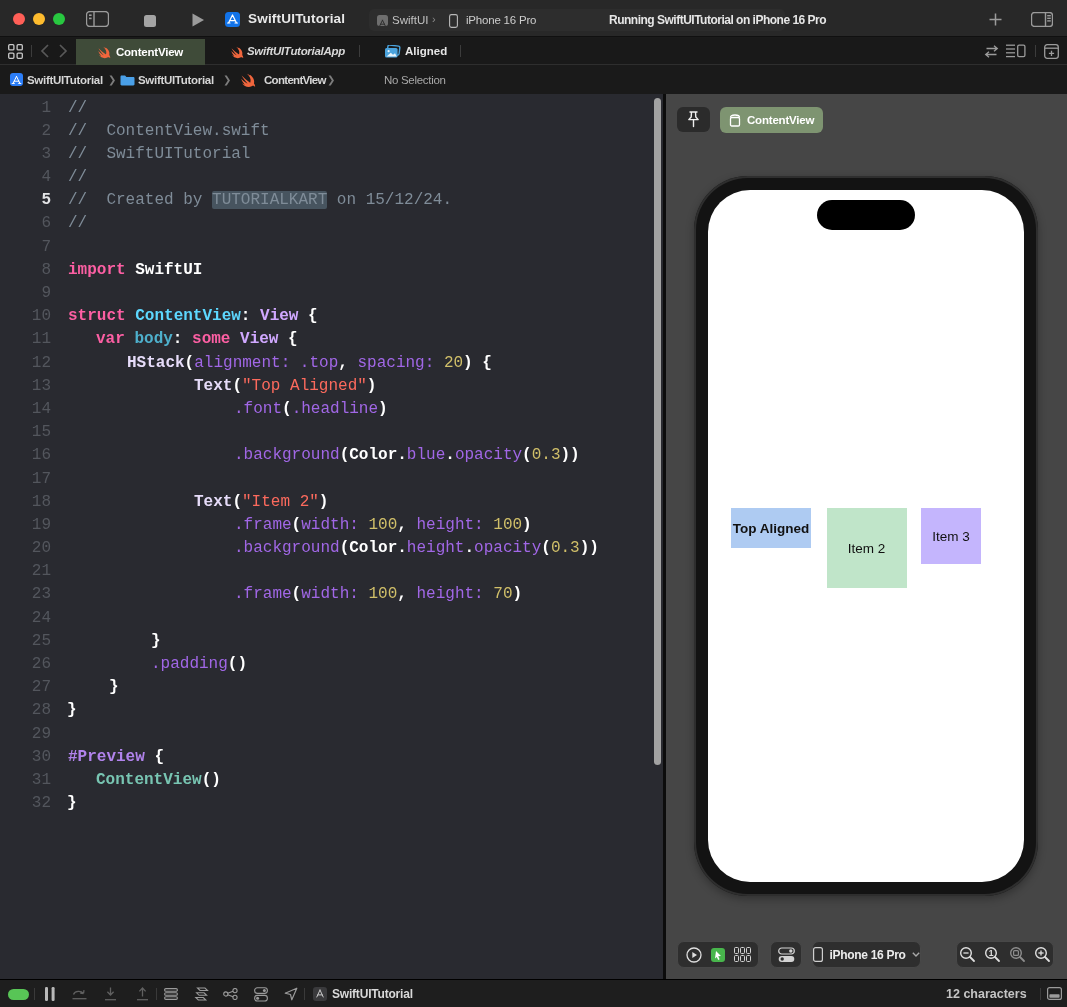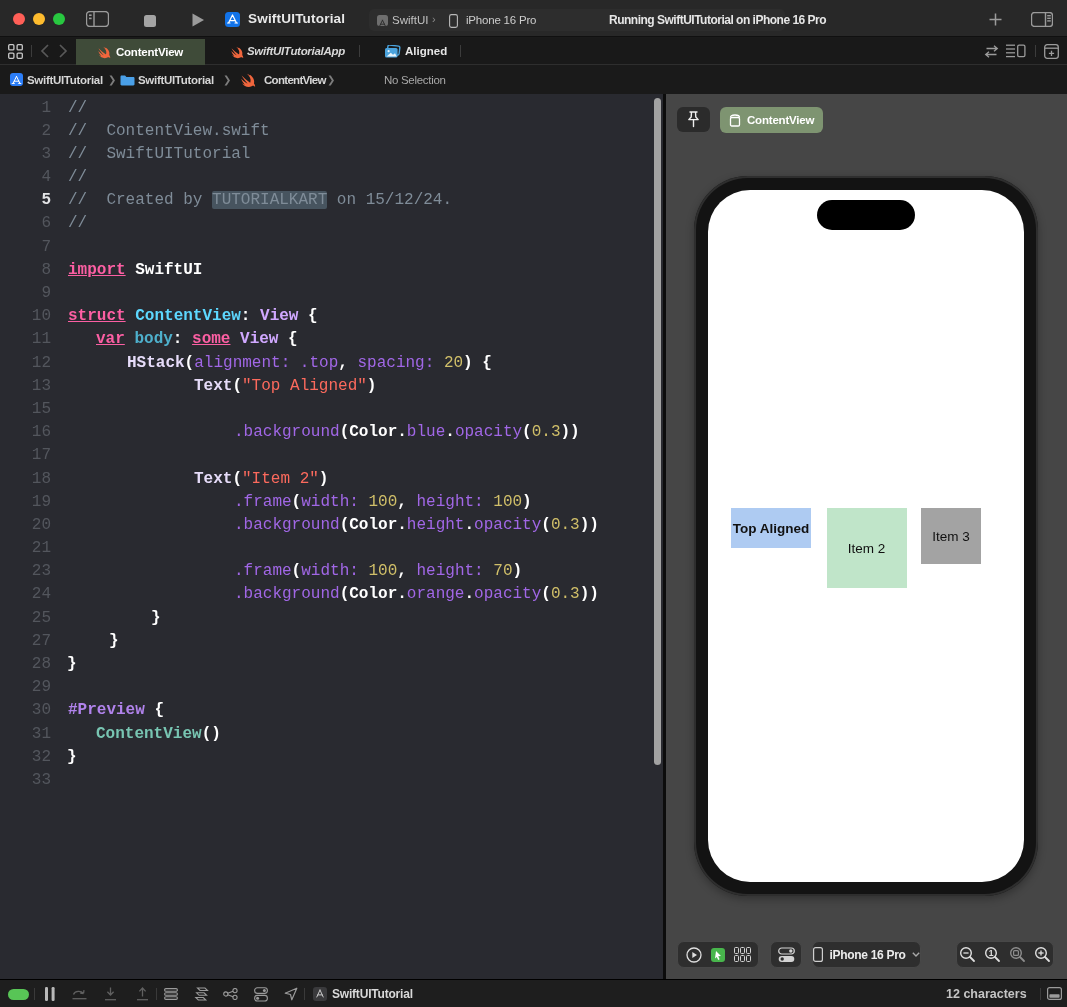--- a/index.html
+++ b/index.html
@@ -19,21 +19,21 @@
   #jumpbar { position:absolute; left:0; top:66px; width:1067px; height:28px; background:#1a1a1a; display:flex; align-items:center; }
   .jb { font-size:11.5px; letter-spacing:-0.3px; color:#d6d6d6; font-weight:bold; white-space:nowrap; }
   .jsep { color:#7d7d7d; font-size:10px; }
   
   #editor { position:absolute; left:0; top:94px; width:663px; height:885px; background:#292a30; }
   #code { position:absolute; left:0; top:2.5px; width:100%; font-family:"Liberation Mono", monospace; font-size:16px; line-height:23.2px; }
   .row { height:23.2px; display:flex; white-space:pre; }
   .num { display:inline-block; width:51px; text-align:right; color:#53565d; flex:none; }
   .numb { color:#e2e3e5; font-weight:bold; }
   .c { color:#7f8c98; }            
-  .k { color:#fc5fa3; font-weight:bold;text-decoration:underline; }  
+  .k { color:#fc5fa3; font-weight:bold; }  
   .w { color:#ffffff; font-weight:bold; }  
   .ty { color:#5dd8ff; font-weight:bold; } 
   .pd { color:#4eb0cc; font-weight:bold; } 
   .lv { color:#d0a8ff; font-weight:bold; } 
   .fn { color:#a167e6; }                   
   .tw { color:#e6dcf9; font-weight:bold; } 
   .s { color:#fc6a5d; }                    
   .n { color:#d0bf69; }                    
   .pv { color:#b183ec; font-weight:bold; } 
   .pt { color:#78c5b2; font-weight:bold; } 
@@ -193,37 +193,38 @@
     <div class="row"><span class="num">4</span><span class="m0 c">//</span></div>
     <div class="row"><span class="num numb">5</span><span class="m0 c">//  Created by <span class="sel">TUTORIALKART</span> on 15/12/24.</span></div>
     <div class="row"><span class="num">6</span><span class="m0 c">//</span></div>
     <div class="row"><span class="num">7</span></div>
     <div class="row"><span class="num">8</span><span class="m0"><span class="k">import</span><span class="w"> SwiftUI</span></span></div>
     <div class="row"><span class="num">9</span></div>
     <div class="row"><span class="num">10</span><span class="m0"><span class="k">struct</span> <span class="ty">ContentView</span><span class="w">:</span> <span class="lv">View</span> <span class="w">{</span></span></div>
     <div class="row"><span class="num">11</span><span class="m4"><span class="k">var</span> <span class="pd">body</span><span class="w">:</span> <span class="k">some</span> <span class="lv">View</span> <span class="w">{</span></span></div>
     <div class="row"><span class="num">12</span><span class="m8"><span class="tw">HStack</span><span class="w">(</span><span class="fn">alignment:</span> <span class="fn">.top</span><span class="w">,</span> <span class="fn">spacing:</span> <span class="n">20</span><span class="w">) {</span></span></div>
     <div class="row"><span class="num">13</span><span class="m12"><span class="tw">Text</span><span class="w">(</span><span class="s">"Top Aligned"</span><span class="w">)</span></span></div>
+    <div class="row"><span class="num">14</span><span class="m16"><span class="fn">.font</span><span class="w">(</span><span class="fn">.headline</span><span class="w">)</span></span></div>
     <div class="row"><span class="num">15</span></div>
     <div class="row"><span class="num">16</span><span class="m16"><span class="fn">.background</span><span class="w">(</span><span class="w">Color</span><span class="w">.</span><span class="fn">blue</span><span class="w">.</span><span class="fn">opacity</span><span class="w">(</span><span class="n">0.3</span><span class="w">))</span></span></div>
     <div class="row"><span class="num">17</span></div>
     <div class="row"><span class="num">18</span><span class="m12"><span class="tw">Text</span><span class="w">(</span><span class="s">"Item 2"</span><span class="w">)</span></span></div>
     <div class="row"><span class="num">19</span><span class="m16"><span class="fn">.frame</span><span class="w">(</span><span class="fn">width:</span> <span class="n">100</span><span class="w">,</span> <span class="fn">height:</span> <span class="n">100</span><span class="w">)</span></span></div>
     <div class="row"><span class="num">20</span><span class="m16"><span class="fn">.background</span><span class="w">(</span><span class="w">Color</span><span class="w">.</span><span class="fn">height</span><span class="w">.</span><span class="fn">opacity</span><span class="w">(</span><span class="n">0.3</span><span class="w">))</span></span></div>
     <div class="row"><span class="num">21</span></div>
     <div class="row"><span class="num">23</span><span class="m16"><span class="fn">.frame</span><span class="w">(</span><span class="fn">width:</span> <span class="n">100</span><span class="w">,</span> <span class="fn">height:</span> <span class="n">70</span><span class="w">)</span></span></div>
-    <div class="row"><span class="num">24</span><span class="m16"><span class="fn">.background</span><span class="w">(</span><span class="w">Color</span><span class="w">.</span><span class="fn">orange</span><span class="w">.</span><span class="fn">opacity</span><span class="w">(</span><span class="n">0.3</span><span class="w">))</span></span></div>
+    <div class="row"><span class="num">24</span></div>
     <div class="row"><span class="num">25</span><span class="m8b"><span class="w">}</span></span></div>
+    <div class="row"><span class="num">26</span><span class="m8c"><span class="fn">.padding</span><span class="w">()</span></span></div>
     <div class="row"><span class="num">27</span><span class="m4b"><span class="w">}</span></span></div>
     <div class="row"><span class="num">28</span><span class="m0b"><span class="w">}</span></span></div>
     <div class="row"><span class="num">29</span></div>
     <div class="row"><span class="num">30</span><span class="m0"><span class="pv">#Preview</span> <span class="w">{</span></span></div>
     <div class="row"><span class="num">31</span><span class="m4"><span class="pt">ContentView</span><span class="w">()</span></span></div>
     <div class="row"><span class="num">32</span><span class="m0b"><span class="w">}</span></span></div>
-    <div class="row"><span class="num">33</span></div>
   </div>
   <div id="scrollthumb"></div>
 </div>
 <div id="divider"></div>
 <div id="canvas">
   <div id="pinbtn">
     <svg width="13" height="17" viewBox="0 0 13 17">
       <path d="M3 1 H10 M4.5 1 L4.2 6 L1.8 8.6 H11.2 L8.8 6 L8.5 1 M6.5 8.6 V15.5" stroke="#efefef" stroke-width="1.4" fill="none" stroke-linecap="round" stroke-linejoin="round"></path>
     </svg>
   </div>
@@ -232,21 +233,21 @@
       <path d="M1.5 3.5 C1.5 2.4 2.4 1 6 1 C9.6 1 10.5 2.4 10.5 3.5" stroke="#fff" stroke-width="1.3" fill="none"></path>
       <rect x="1.5" y="3.5" width="9" height="8.5" rx="1.2" fill="none" stroke="#fff" stroke-width="1.3"></rect>
     </svg>
     <span>ContentView</span>
   </div>
   <div id="phone">
     <div id="screen">
       <div id="island"></div>
       <div class="box" style="left:23px; top:318px; width:80px; height:40px; background:#aecbf2; font-weight:bold;">Top Aligned</div>
       <div class="box" style="left:118.5px; top:318px; width:80px; height:80px; background:#c0e5c9;">Item 2</div>
-      <div class="box" style="left:213px; top:318px; width:60px; height:56px; background:#a3a3a3;">Item 3</div>
+      <div class="box" style="left:213px; top:318px; width:60px; height:56px; background:#c4b5fd;">Item 3</div>
     </div>
   </div>
 
   <div class="pill" style="left:11px; top:847px; width:82px; gap:9px;">
     <svg width="16" height="16" viewBox="0 0 16 16">
       <circle cx="8" cy="8" r="7" fill="none" stroke="#dedede" stroke-width="1.3"></circle>
       <path d="M6.3 5 L11 8 L6.3 11 Z" fill="#dedede"></path>
     </svg>
     <div style="width:14px; height:14px; background:#48b64c; border-radius:3px; position:relative;">
       <svg width="14" height="14" viewBox="0 0 14 14">

